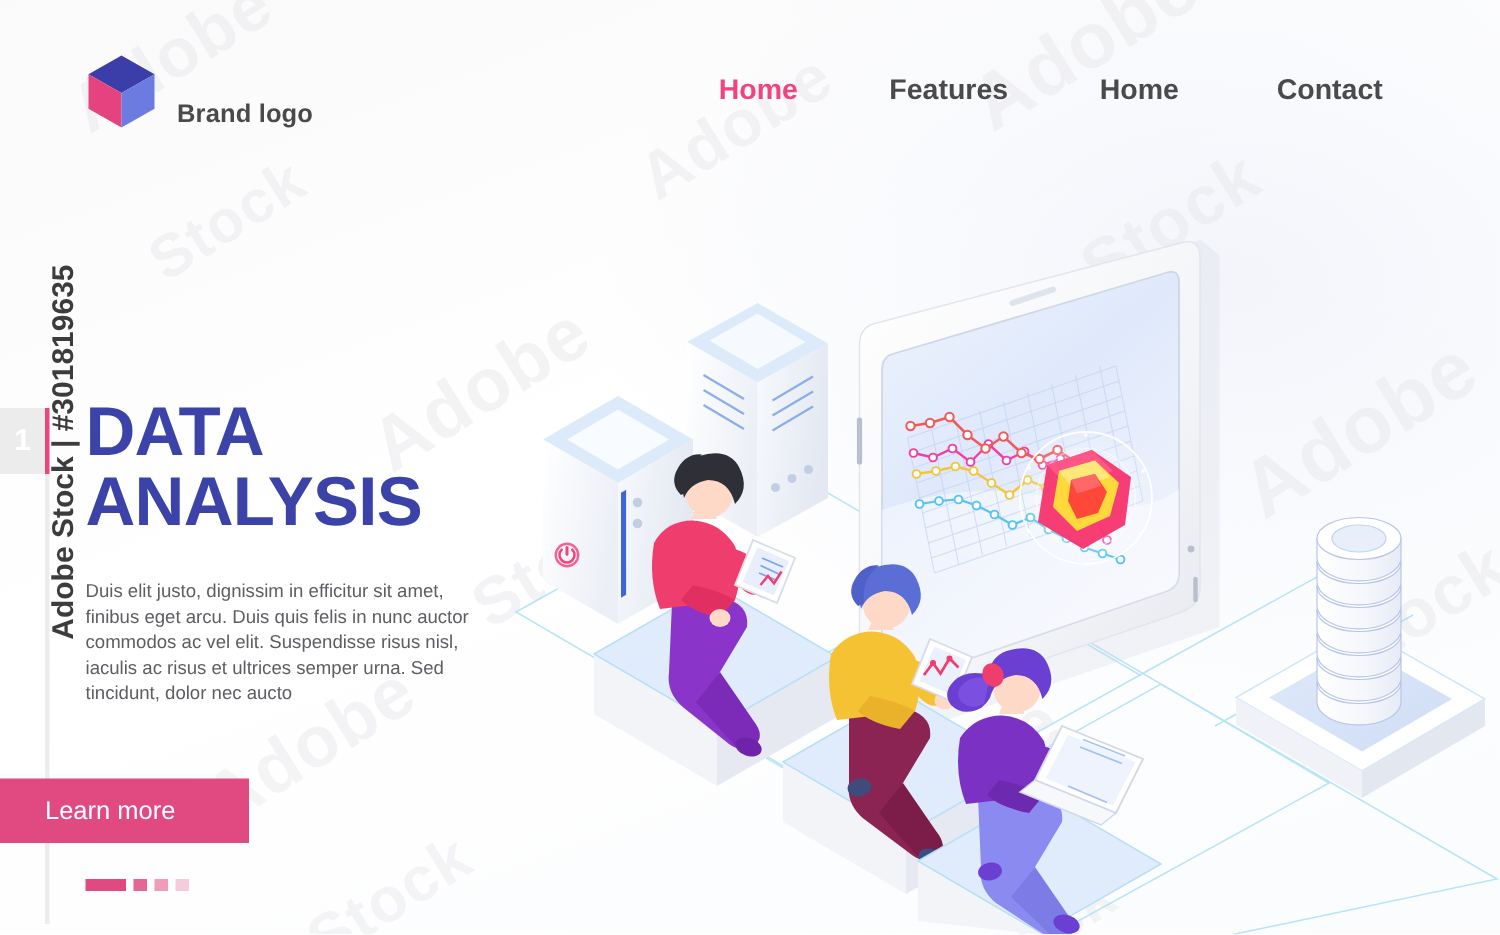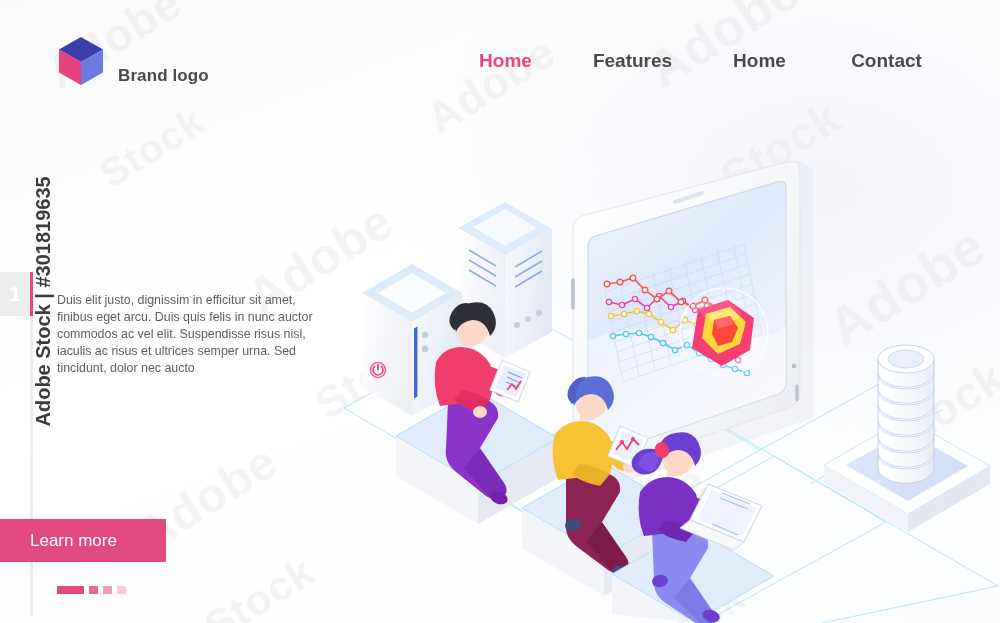--- a/index.html
+++ b/index.html
@@ -150,20 +150,24 @@
 
   <div class="badge-col">
     <div class="badge">1</div>
   </div>
   <div class="badge-rule"></div>
   <div class="badge-rule-tail"></div>
 
   <div class="vwm">Adobe Stock | #301819635</div>
 
   <div class="hero">
+    <h1>
+      <span>DATA</span><br>
+      <span>ANALYSIS</span>
+    </h1>
     <p>Duis elit justo, dignissim in efficitur sit amet, finibus eget arcu. Duis quis felis in nunc auctor commodos ac vel elit. Suspendisse risus nisl, iaculis ac risus et ultrices semper urna. Sed tincidunt, dolor nec aucto</p>
   </div>
 
   <button class="learn-btn">Learn more</button>
 
   <div class="dots">
     <span class="dot d1"></span>
     <span class="dot d2"></span>
     <span class="dot d3"></span>
     <span class="dot d4"></span>

